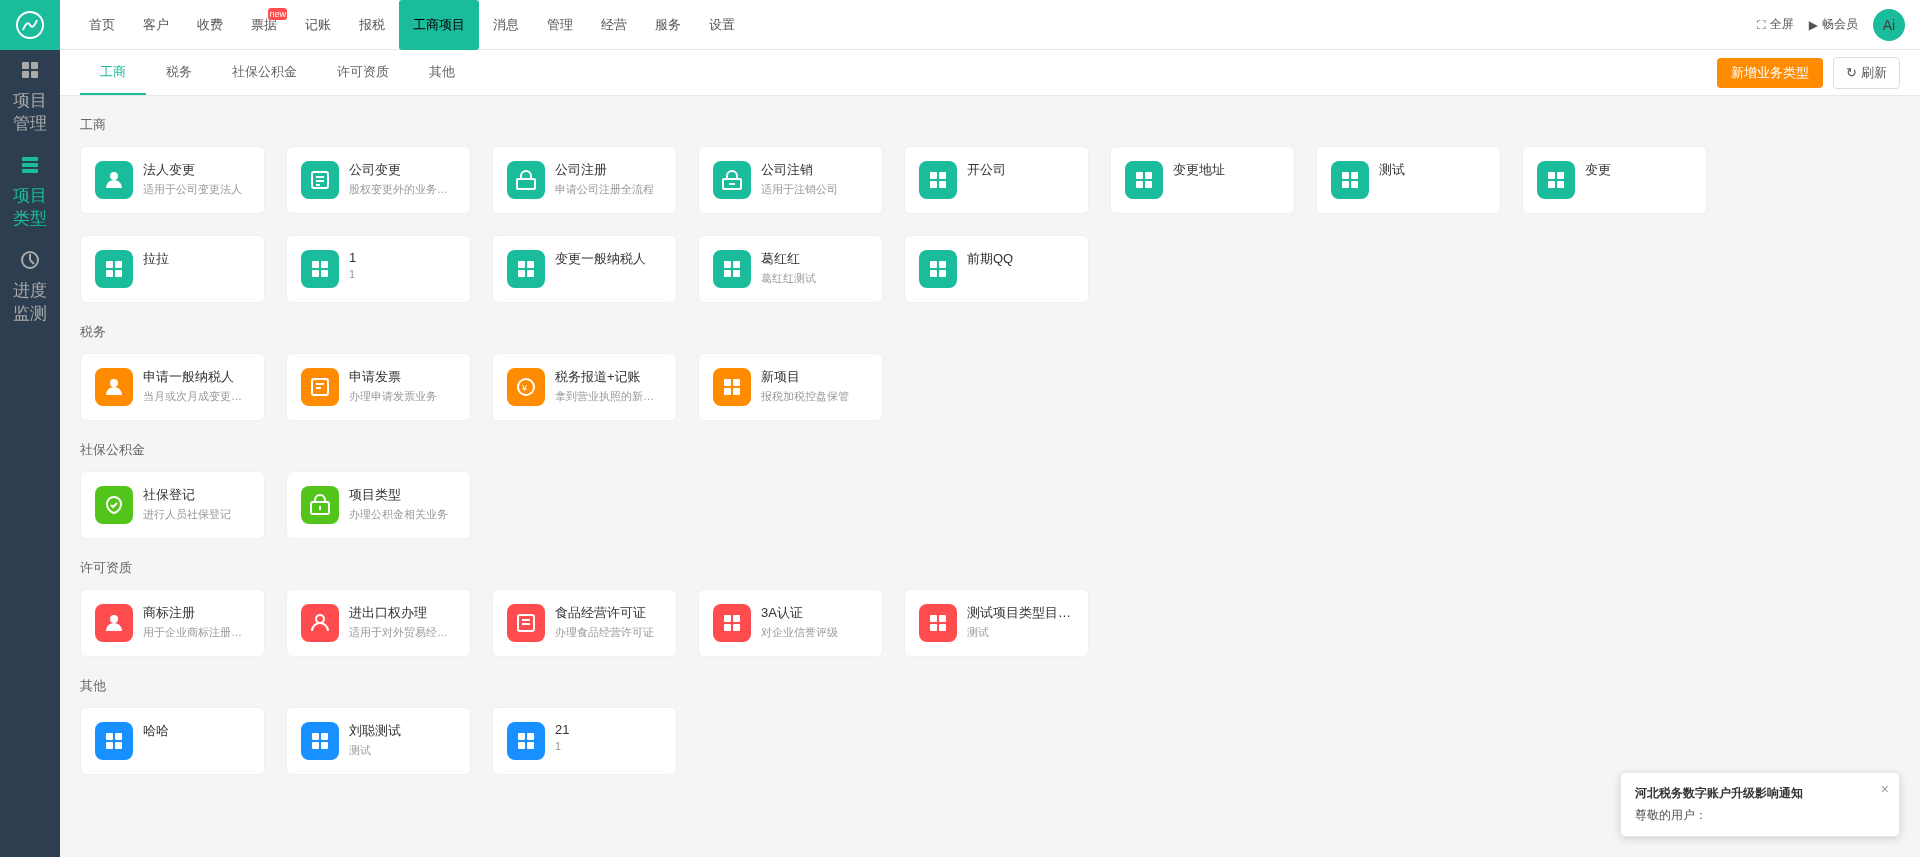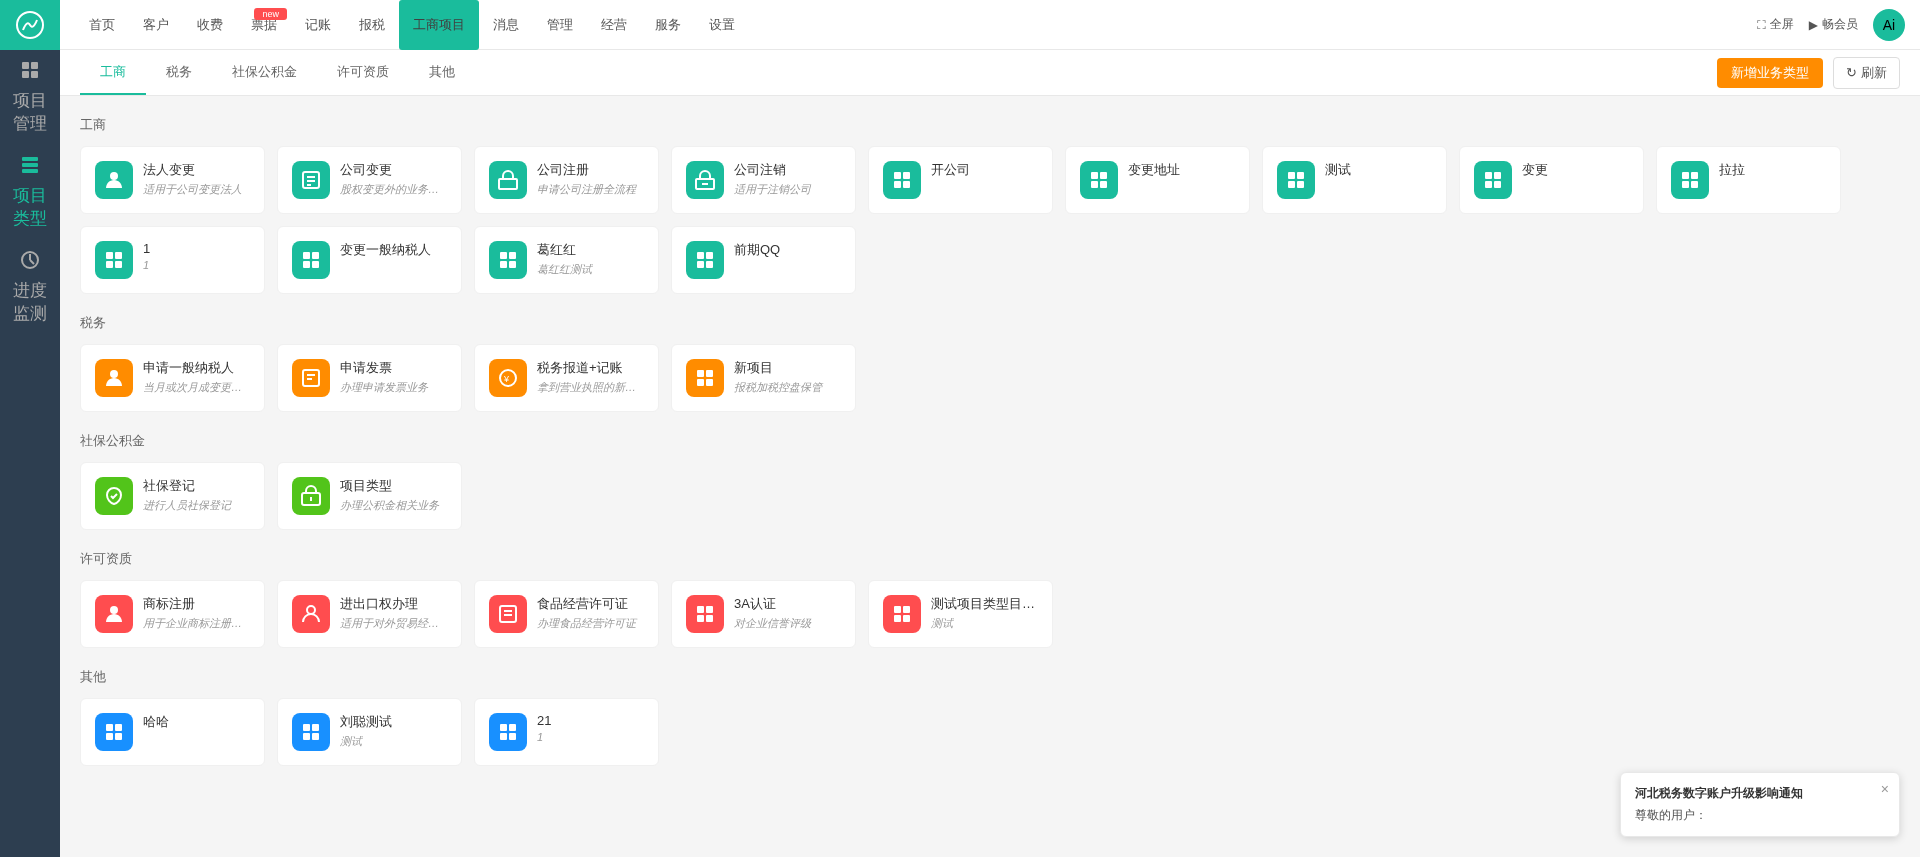--- a/index.html
+++ b/index.html
@@ -65,31 +65,31 @@
       height: 50px;
       display: flex;
       align-items: center;
       cursor: pointer;
       color: #555;
       font-size: 13px;
       position: relative;
     }
     .topnav-item.active {
       background: #1abc9c;
-      color: #404040;
+      color: #000000;
       border-radius: 3px;
     }
     .badge-new {
       position: absolute;
       top: 8px;
       right: 4px;
       background: #ff4d4f;
       color: white;
       font-size: 9px;
-      padding: 1px 8px;
+      padding: 1px 1px;
       border-radius: 3px;
     }
     .topnav-right {
       margin-left: auto;
       display: flex;
       align-items: center;
       gap: 15px;
     }
     .topnav-right-item {
       display: flex;
@@ -100,21 +100,21 @@
       font-size: 12px;
     }
     .avatar {
       width: 32px;
       height: 32px;
       border-radius: 50%;
       background: #1abc9c;
       display: flex;
       align-items: center;
       justify-content: center;
-      color: #000000;
+      color: #404040;
       font-size: 14px;
     }
 
     
     .content-area {
       flex: 1;
       display: flex;
       flex-direction: column;
       overflow: hidden;
     }
@@ -188,21 +188,21 @@
       font-size: 13px;
       color: #666;
       margin-bottom: 12px;
       margin-top: 5px;
     }
 
     
     .cards-grid {
       display: flex;
       flex-wrap: wrap;
-      gap: 12px;
+      gap: 21px;
       margin-bottom: 20px;
     }
 
     .card {
       background: white;
       border-radius: 6px;
       width: 185px;
       padding: 14px 14px;
       display: flex;
       align-items: flex-start;
@@ -237,21 +237,20 @@
       white-space: nowrap;
       overflow: hidden;
       text-overflow: ellipsis;
     }
     .card-desc {
       font-size: 11px;
       color: #999;
       white-space: nowrap;
       overflow: hidden;
       text-overflow: ellipsis;
-      font-style: italic;
     }
 
     
     .notification-popup {
       position: fixed;
       bottom: 20px;
       right: 20px;
       background: white;
       border: 1px solid #e8e8e8;
       border-radius: 6px;

